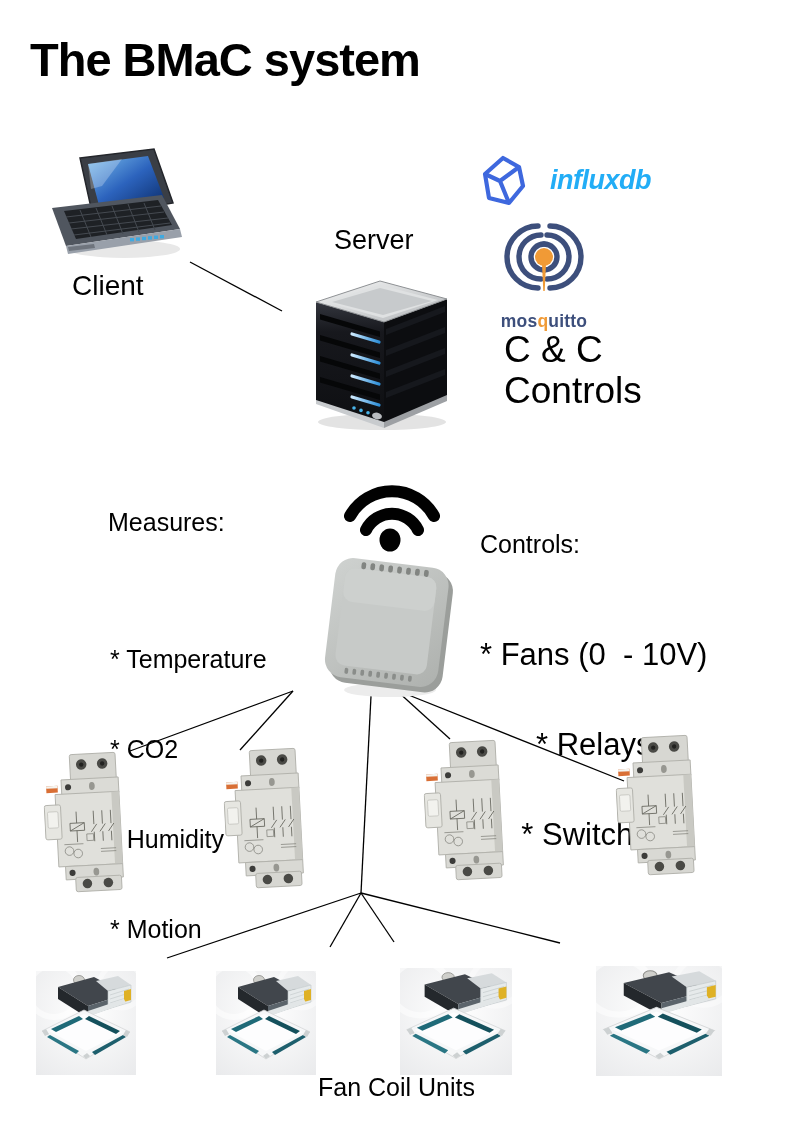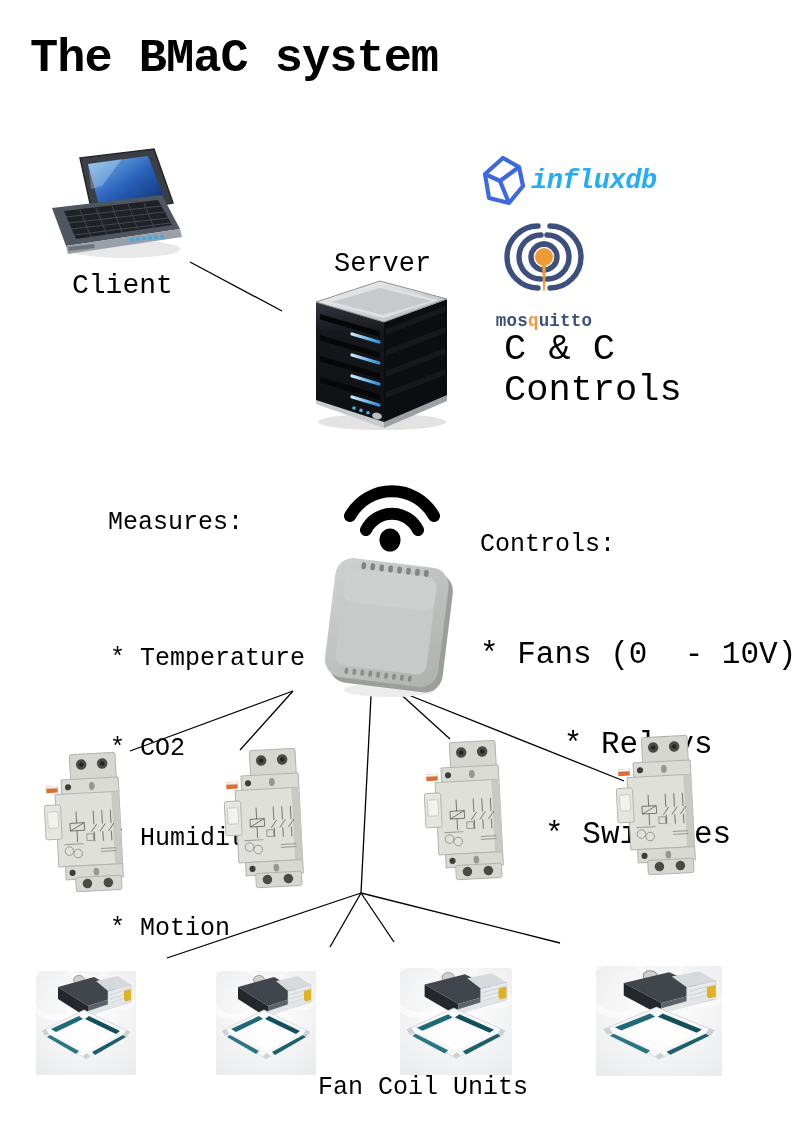--- a/index.html
+++ b/index.html
@@ -1,24 +1,24 @@
 <!DOCTYPE html>
 <html><head>
 <meta charset="utf-8">
 <style>
   html,body{margin:0;padding:0;background:#fff;}
   .canvas{
     position:relative;width:794px;height:1123px;background:#ffffff;
-    font-family:Liberation Mono, monospace;color:#000;overflow:hidden;
+    font-family:Liberation Sans, sans-serif;color:#000;overflow:hidden;
   }
   .abs{position:absolute;}
   .title{left:30px;top:32px;font-size:47px;font-weight:bold;letter-spacing:-1px;}
   .lbl-client{left:72px;top:270px;font-size:28px;}
-  .lbl-server{left:334px;top:225px;font-size:27px;margin-top:24px;}
-  .influx-wrap{left:482px;top:155px;display:flex;align-items:center;gap:5px;}
+  .lbl-server{left:334px;top:225px;font-size:27px;}
+  .influx-wrap{left:482px;top:155px;display:flex;align-items:center;gap:24px;}
   .influx-text{font-size:27px;font-style:italic;font-weight:bold;color:#22adf6;letter-spacing:-0.5px;}
   .mosq-wrap{left:491px;top:221px;width:106px;text-align:center;}
   .mosq-word{font-size:17.5px;font-weight:bold;color:#3d4f7c;letter-spacing:0.2px;margin-top:18px;}
   .mosq-word .q{color:#f09a36;}
   .cc-text{left:504px;top:329px;font-size:37px;line-height:41px;}
   .heading-sm{font-size:25px;}
   .measures-h{left:108px;top:508px;}
   .measures-list{left:110px;top:584px;font-size:25px;line-height:30px;white-space:pre;}
   .controls-h{left:480px;top:522px;margin-top:8px;}
   .controls-list{left:480px;top:580px;font-size:31px;line-height:30px;white-space:pre;text-align:center;}

